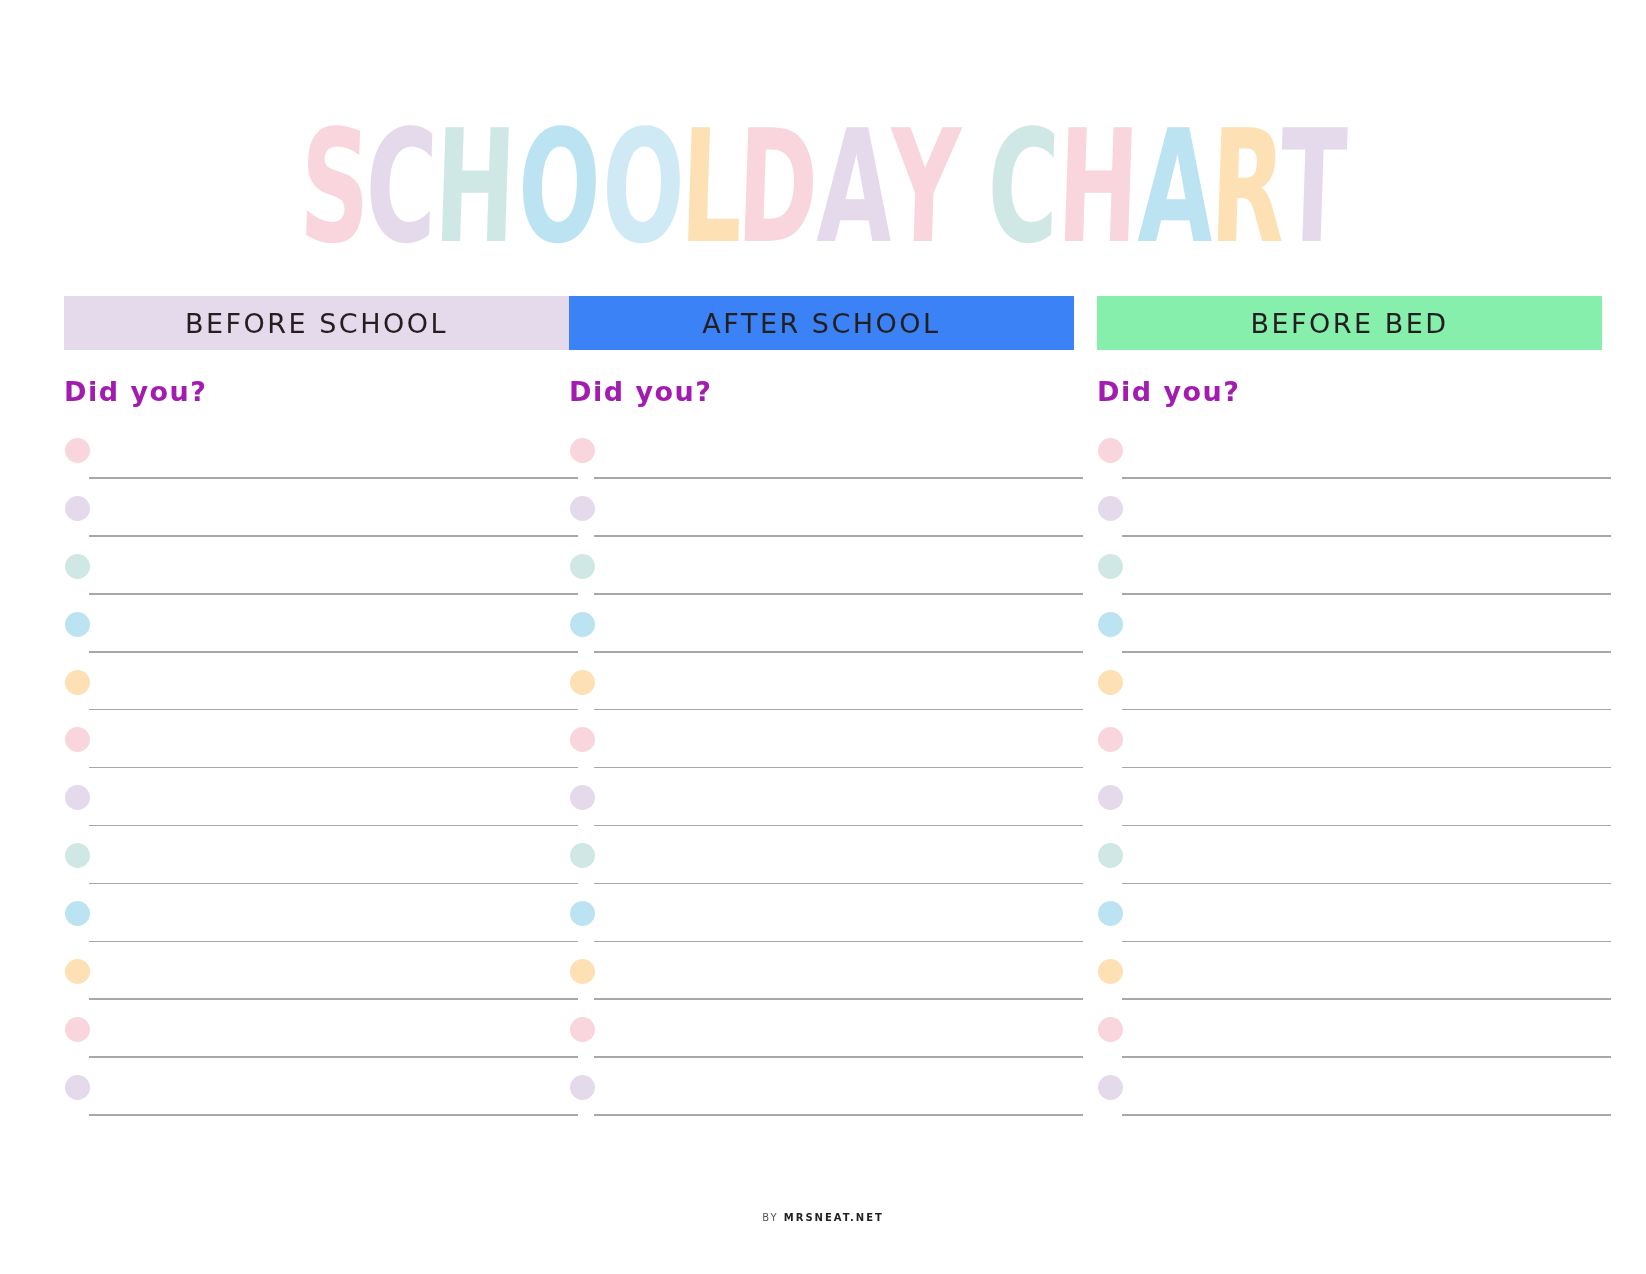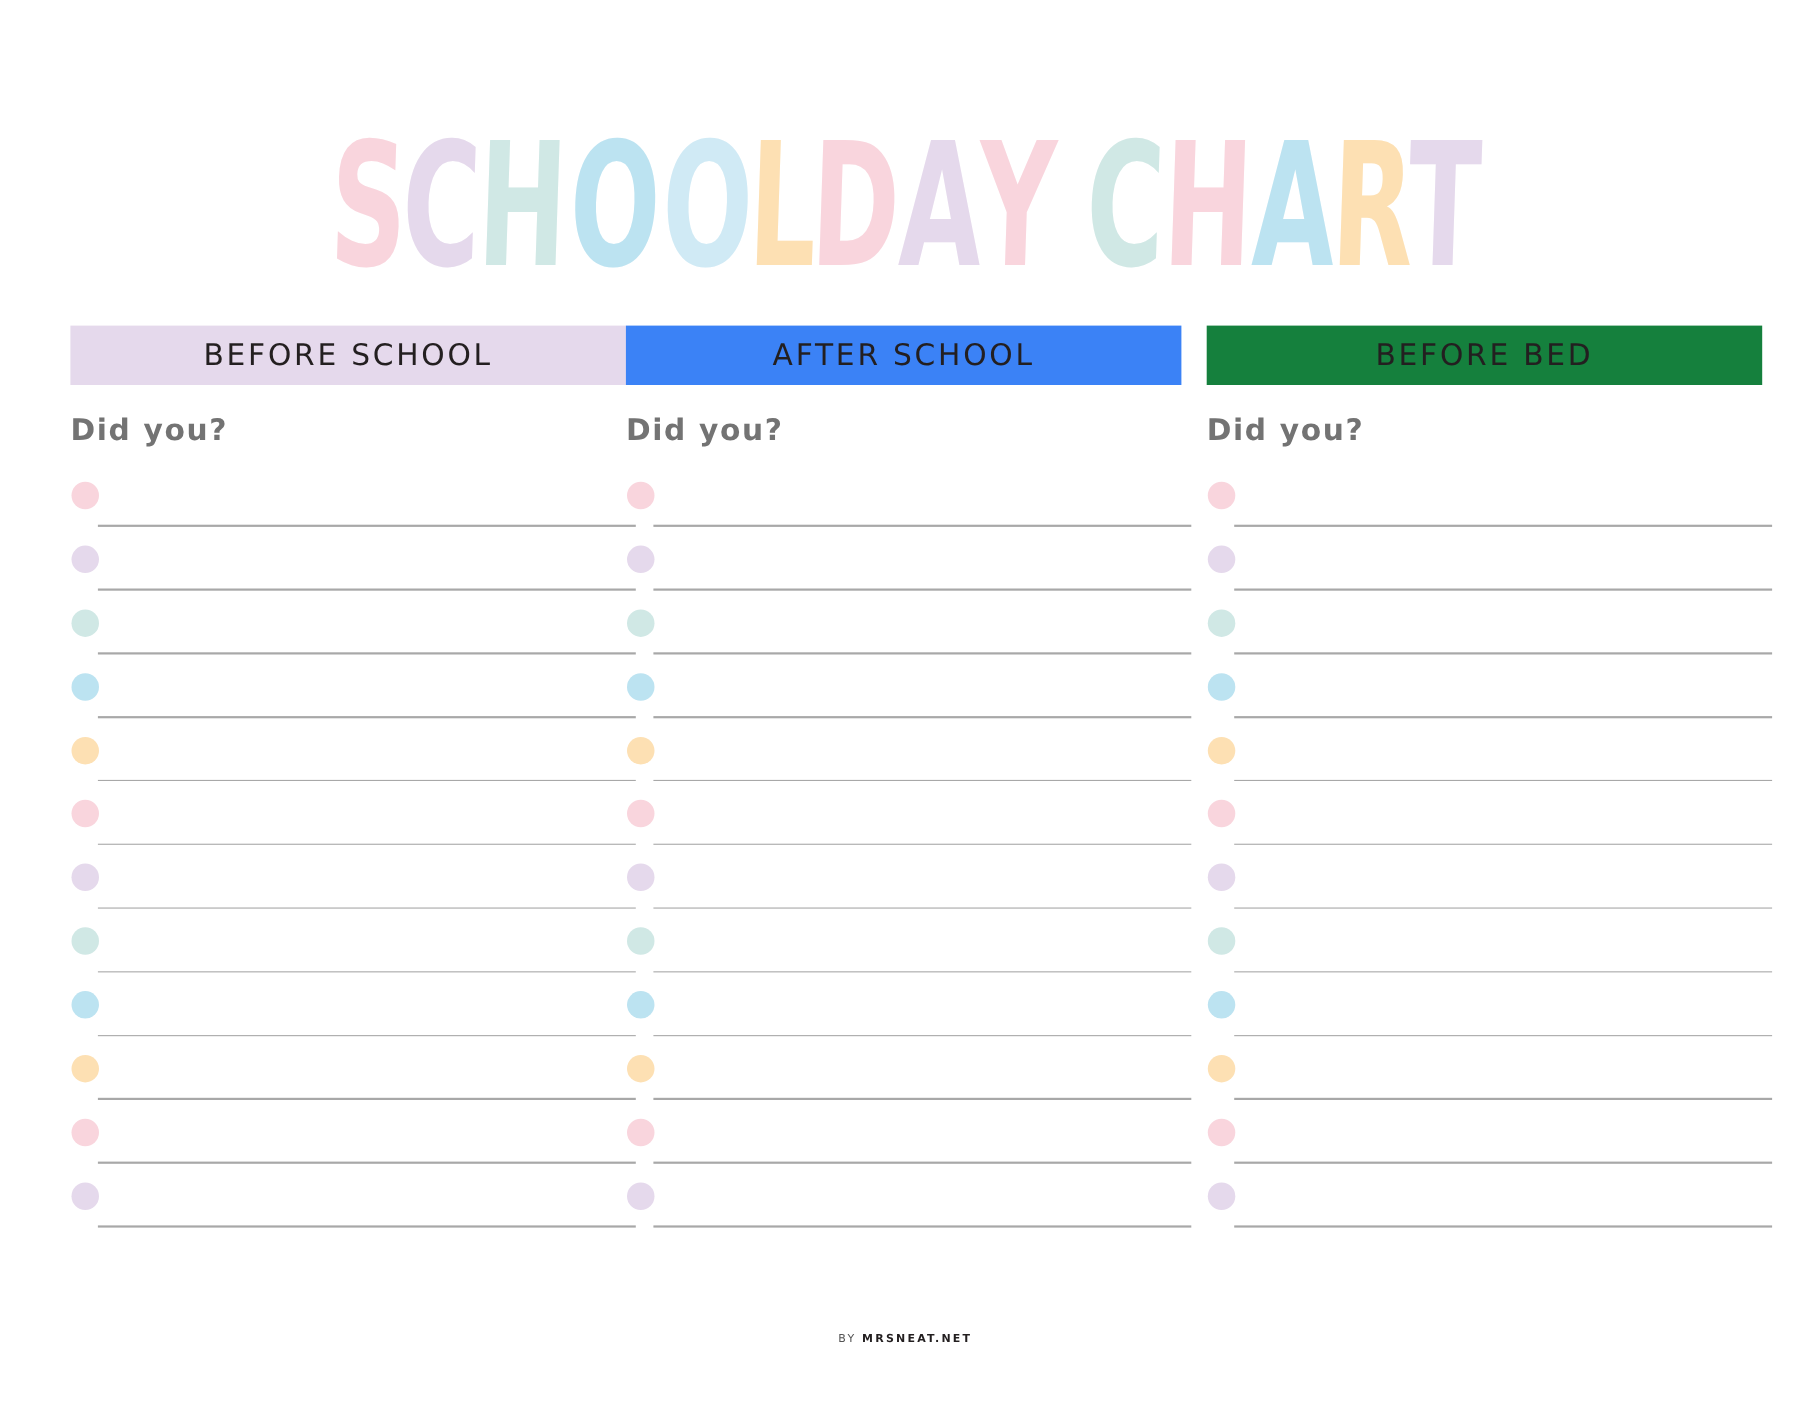--- a/index.html
+++ b/index.html
@@ -57,21 +57,21 @@
       box-sizing: border-box;
     }
     .did-you {
       position: absolute;
       top: 80px;
       left: 0;
       font-family: "DejaVu Sans", sans-serif;
       font-size: 27px;
       letter-spacing: 1.5px;
       font-weight: bold;
-      color: #737373;
+      color: #a21caf;
     }
     .rows {
       position: absolute;
       top: 125px;
       left: 0;
       width: 510px;
     }
     .row {
       position: relative;
       height: 57.9px;
@@ -236,21 +236,21 @@
         <span class="rule"></span>
       </div>
       <div class="row">
         <span class="dot" style="background: rgb(229, 217, 236);"></span>
         <span class="rule"></span>
       </div>
     </div>
 </div>
 
 <div class="column" style="left:1097px;">
-  <div class="col-header" style="background: #15803d;">BEFORE BED</div>
+  <div class="col-header" style="background: #86efac;">BEFORE BED</div>
   <div class="did-you">Did you?</div>
   <div class="rows">
       <div class="row">
         <span class="dot" style="background: rgb(249, 213, 221);"></span>
         <span class="rule"></span>
       </div>
       <div class="row">
         <span class="dot" style="background: rgb(229, 217, 236);"></span>
         <span class="rule"></span>
       </div>

